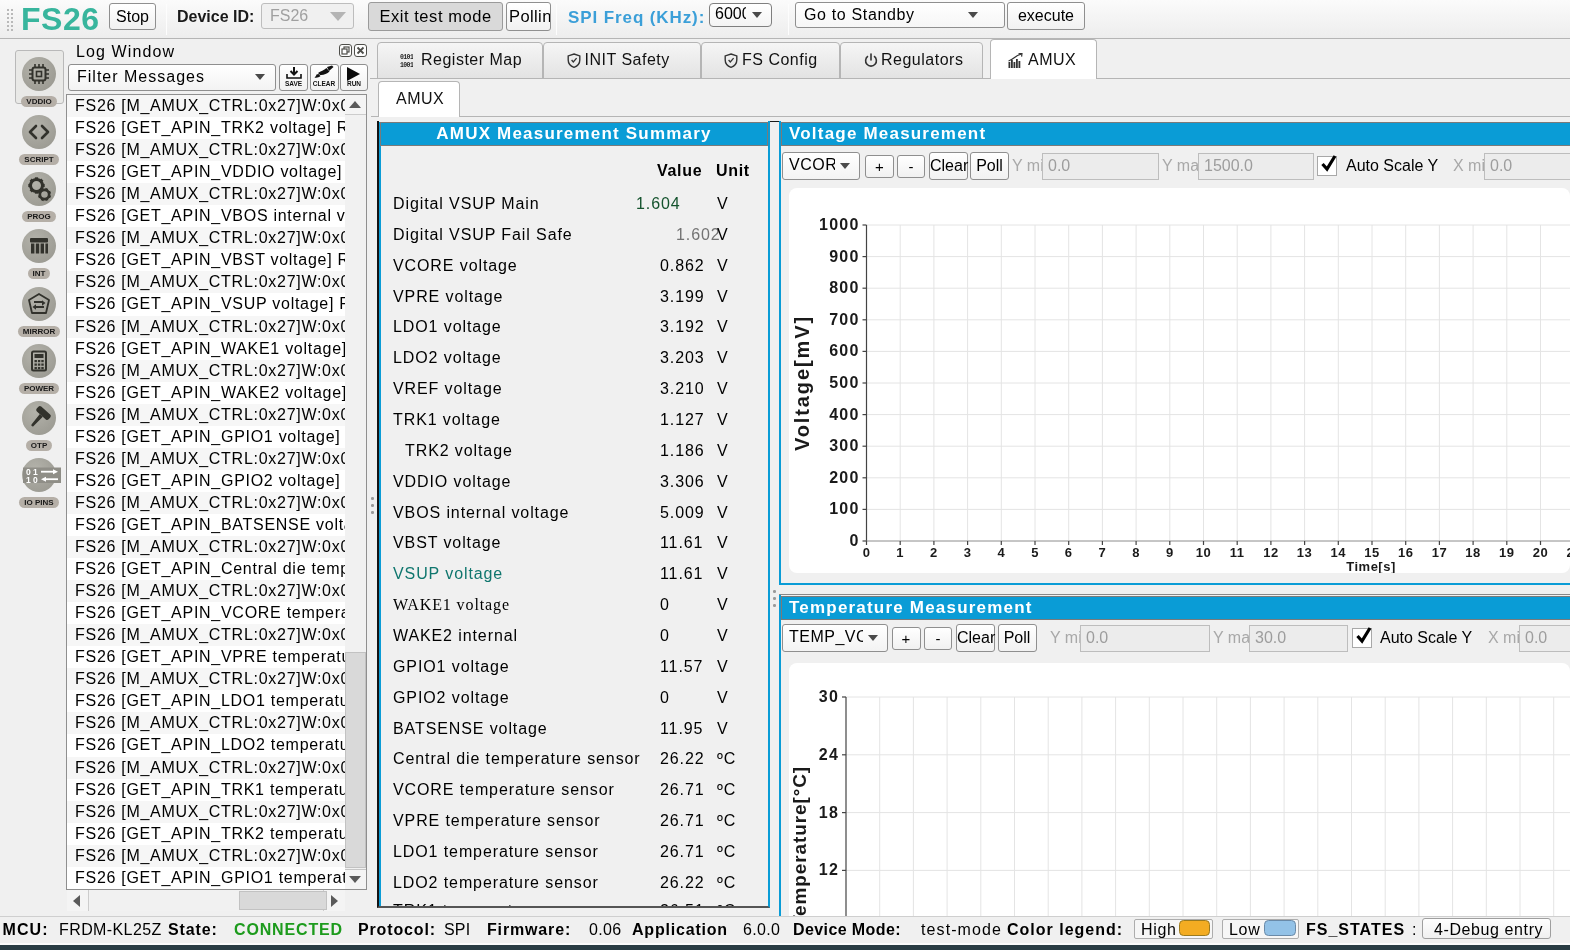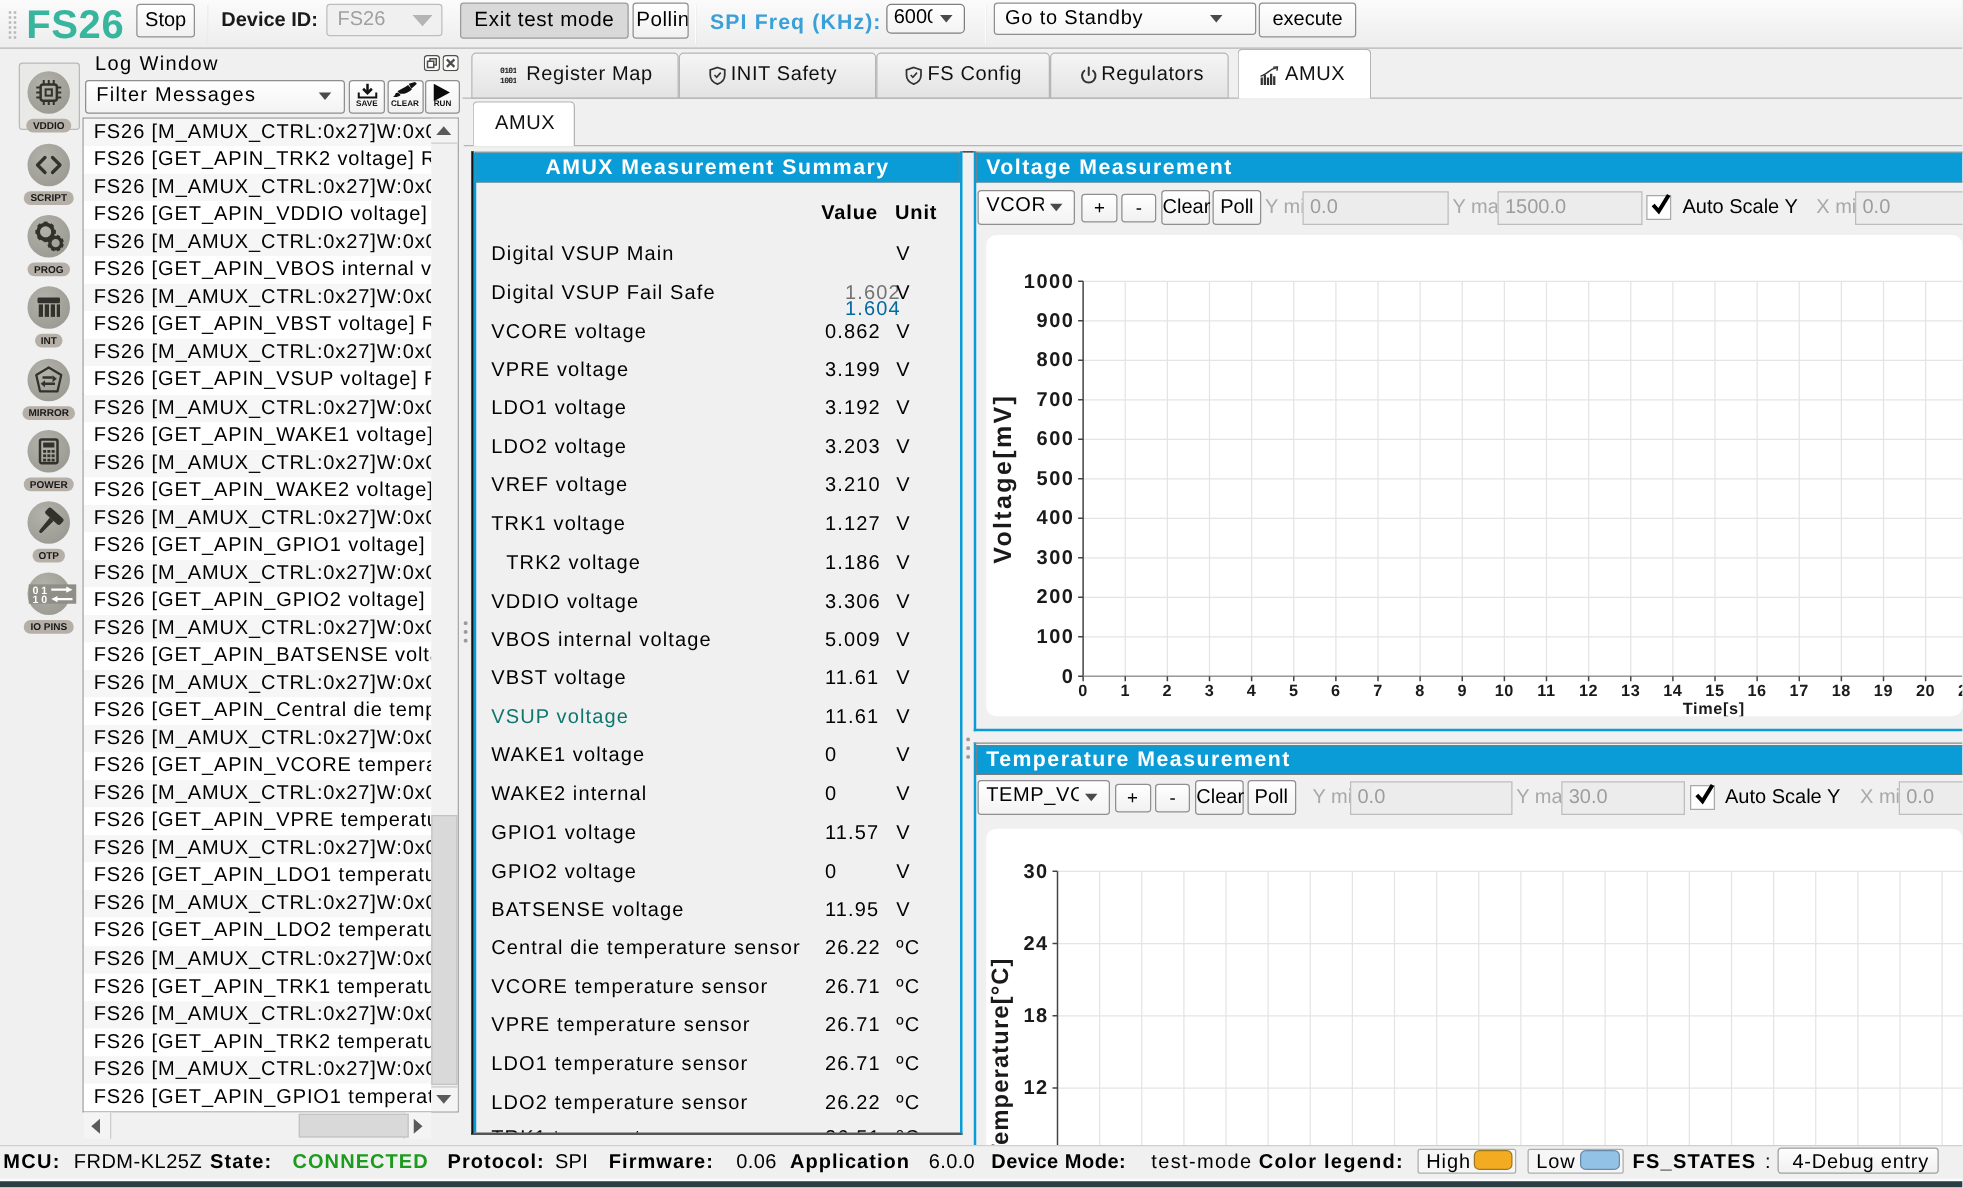--- a/index.html
+++ b/index.html
@@ -296,21 +296,21 @@
 <div class="abs" style="left:371px;top:116px;width:1199px;height:1px;background:#b5b5b5;"></div>
 <div class="abs" style="left:378px;top:81px;width:82px;height:36px;background:#ffffff;border:1px solid #b5b5b5;border-bottom:none;border-radius:4px 4px 0 0;"></div>
 <div class="abs" style="left:396px;top:90px;font-size:16px;letter-spacing:0.5px;color:#111;">AMUX</div>
 <div class="abs" style="left:377px;top:120.5px;width:1193px;height:1.5px;background:#1a1a1a;"></div>
 <div class="abs" style="left:377px;top:121px;width:393px;height:787px;border-left:2px solid #141414;border-right:2px solid #0a9cd6;border-bottom:2px solid #555;background:#f0f0f0;"></div>
 <div class="abs" style="left:379px;top:122px;width:2px;height:784px;background:#0a9cd6;"></div>
 <div class="hdrblue" style="left:380px;top:122px;width:388px;height:24px;text-align:center;line-height:22px;">AMUX Measurement Summary</div>
 <div class="abs" style="left:657px;top:162px;font-size:16px;font-weight:bold;letter-spacing:0.7px;color:#000;">Value</div>
 <div class="abs" style="left:716px;top:162px;font-size:16px;font-weight:bold;letter-spacing:0.7px;color:#000;">Unit</div>
 <div class="abs" style="left:393px;top:195.0px;font-size:16px;letter-spacing:0.9px;color:#000;">Digital VSUP Main</div>
-<div class="abs" style="left:676px;top:195.0px;font-size:16px;letter-spacing:0.9px;color:#0369a1;margin-top:44px;">1.604</div>
+<div class="abs" style="left:636px;top:195.0px;font-size:16px;letter-spacing:0.9px;color:#14532d;">1.604</div>
 <div class="abs" style="left:717px;top:195.0px;font-size:16px;letter-spacing:0.9px;color:#000;">V</div>
 <div class="abs" style="left:393px;top:225.8px;font-size:16px;letter-spacing:0.9px;color:#000;">Digital VSUP Fail Safe</div>
 <div class="abs" style="left:676px;top:225.8px;font-size:16px;letter-spacing:0.9px;color:#737373;">1.602</div>
 <div class="abs" style="left:717px;top:225.8px;font-size:16px;letter-spacing:0.9px;color:#000;">V</div>
 <div class="abs" style="left:393px;top:256.7px;font-size:16px;letter-spacing:0.9px;color:#000;">VCORE voltage</div>
 <div class="abs" style="left:660px;top:256.7px;font-size:16px;letter-spacing:0.9px;color:#000;">0.862</div>
 <div class="abs" style="left:717px;top:256.7px;font-size:16px;letter-spacing:0.9px;color:#000;">V</div>
 <div class="abs" style="left:393px;top:287.6px;font-size:16px;letter-spacing:0.9px;color:#000;">VPRE voltage</div>
 <div class="abs" style="left:660px;top:287.6px;font-size:16px;letter-spacing:0.9px;color:#000;">3.199</div>
 <div class="abs" style="left:717px;top:287.6px;font-size:16px;letter-spacing:0.9px;color:#000;">V</div>
@@ -334,21 +334,21 @@
 <div class="abs" style="left:717px;top:472.7px;font-size:16px;letter-spacing:0.9px;color:#000;">V</div>
 <div class="abs" style="left:393px;top:503.5px;font-size:16px;letter-spacing:0.9px;color:#000;">VBOS internal voltage</div>
 <div class="abs" style="left:660px;top:503.5px;font-size:16px;letter-spacing:0.9px;color:#000;">5.009</div>
 <div class="abs" style="left:717px;top:503.5px;font-size:16px;letter-spacing:0.9px;color:#000;">V</div>
 <div class="abs" style="left:393px;top:534.4px;font-size:16px;letter-spacing:0.9px;color:#000;">VBST voltage</div>
 <div class="abs" style="left:660px;top:534.4px;font-size:16px;letter-spacing:0.9px;color:#000;">11.61</div>
 <div class="abs" style="left:717px;top:534.4px;font-size:16px;letter-spacing:0.9px;color:#000;">V</div>
 <div class="abs" style="left:393px;top:565.2px;font-size:16px;letter-spacing:0.9px;color:#0f766e;">VSUP voltage</div>
 <div class="abs" style="left:660px;top:565.2px;font-size:16px;letter-spacing:0.9px;color:#000;">11.61</div>
 <div class="abs" style="left:717px;top:565.2px;font-size:16px;letter-spacing:0.9px;color:#000;">V</div>
-<div class="abs" style="left:393px;top:596.0px;font-size:16px;letter-spacing:0.9px;color:#000;">WAKE1 voltage</div>
+<div class="abs" style="left:393px;top:596.0px;font-size:16px;letter-spacing:0.9px;color:#000;font-family:Liberation Serif, serif;">WAKE1 voltage</div>
 <div class="abs" style="left:660px;top:596.0px;font-size:16px;letter-spacing:0.9px;color:#000;">0</div>
 <div class="abs" style="left:717px;top:596.0px;font-size:16px;letter-spacing:0.9px;color:#000;">V</div>
 <div class="abs" style="left:393px;top:626.9px;font-size:16px;letter-spacing:0.9px;color:#000;">WAKE2 internal</div>
 <div class="abs" style="left:660px;top:626.9px;font-size:16px;letter-spacing:0.9px;color:#000;">0</div>
 <div class="abs" style="left:717px;top:626.9px;font-size:16px;letter-spacing:0.9px;color:#000;">V</div>
 <div class="abs" style="left:393px;top:657.8px;font-size:16px;letter-spacing:0.9px;color:#000;">GPIO1 voltage</div>
 <div class="abs" style="left:660px;top:657.8px;font-size:16px;letter-spacing:0.9px;color:#000;">11.57</div>
 <div class="abs" style="left:717px;top:657.8px;font-size:16px;letter-spacing:0.9px;color:#000;">V</div>
 <div class="abs" style="left:393px;top:688.6px;font-size:16px;letter-spacing:0.9px;color:#000;">GPIO2 voltage</div>
 <div class="abs" style="left:660px;top:688.6px;font-size:16px;letter-spacing:0.9px;color:#000;">0</div>

